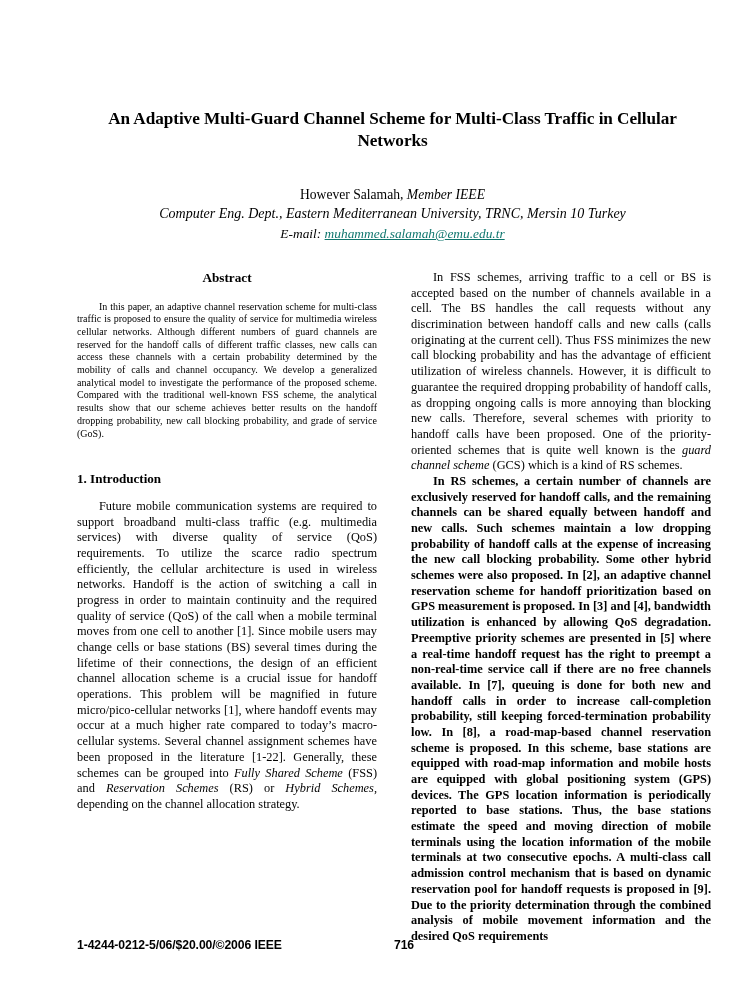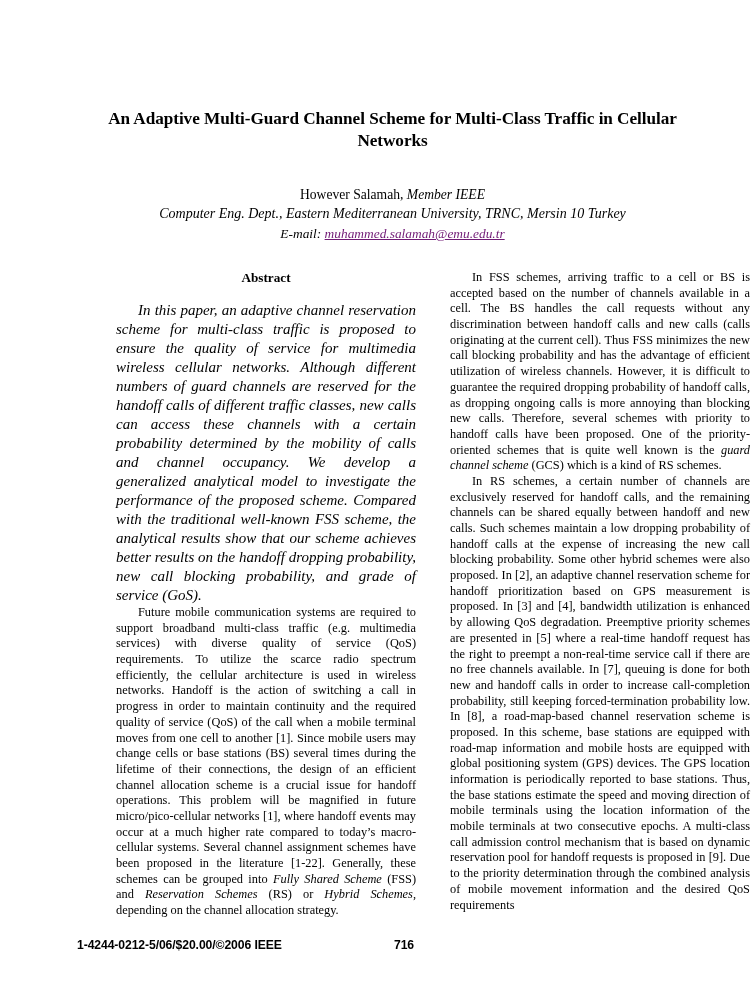--- a/index.html
+++ b/index.html
@@ -43,63 +43,61 @@
     width: 605px;
     text-align: center;
     font-size: 13.6px;
     line-height: 1.42;
   }
   .author-name { font-style: normal; }
   .author-member { font-style: italic; text-align: right; }
   .affiliation { font-style: italic; font-size: 14px; }
   .email-line { font-style: italic; font-size: 13.4px; }
   .email-link {
-    color: #701a75;
+    color: #0f766e;
     text-decoration: underline;
     font-style: italic;
   }
 
   
   .col {
     position: absolute;
     top: 270px;
     width: 300px;
     font-size: 12.35px;
     line-height: 1.272;
     text-align: justify;
     text-justify: inter-word;
-    margin-left: 39px;
   }
   .col-left  { left: 62px; }
   .col-right { left: 396px; }
 
   .abstract-heading {
     text-align: center;
     font-weight: bold;
     font-size: 13.2px;
     margin: 0 0 14px 0;
   }
   .abstract-text {
-    font-style: italic;
     text-indent: 22px;
     margin: 0;
-    font-size: 15px;
+    font-size: 10px;
     line-height: 1.268;
   }
   .section-heading {
     font-weight: bold;
     font-size: 13.1px;
     margin: 31px 0 11px 0;
     text-align: left;
   }
   p.body-par {
     margin: 0;
     text-indent: 22px;
   }
-  p.body-par + p.body-par { margin-top: 0; }
+  p.body-par + p.body-par { margin-top: 0; font-weight: bold; }
   .it { font-style: italic; }
 
   
   .footer {
     position: absolute;
     left: 62px;
     top: 938px;
     width: 620px;
     font-family: "Liberation Sans", "DejaVu Sans", sans-serif;
     font-size: 12.2px;
@@ -137,20 +135,21 @@
     <div class="email-line">
       <span>E-mail:</span>
       <a class="email-link" href="#">muhammed.salamah@emu.edu.tr</a>
     </div>
   </div>
 
   <div class="col col-left">
     <div class="abstract-heading">Abstract</div>
     <p class="abstract-text">In this paper, an adaptive channel reservation scheme for multi-class traffic is proposed to ensure the quality of service for multimedia wireless cellular networks. Although different numbers of guard channels are reserved for the handoff calls of different traffic classes, new calls can access these channels with a certain probability determined by the mobility of calls and channel occupancy. We develop a generalized analytical model to investigate the performance of the proposed scheme. Compared with the traditional well-known FSS scheme, the analytical results show that our scheme achieves better results on the handoff dropping probability, new call blocking probability, and grade of service (GoS).</p>
 
+    <div class="section-heading">1. Introduction</div>
 
     <p class="body-par"><span>Future mobile communication systems are required to support broadband multi-class traffic (e.g. multimedia services) with diverse quality of service (QoS) requirements. To utilize the scarce radio spectrum efficiently, the cellular architecture is used in wireless networks. Handoff is the action of switching a call in progress in order to maintain continuity and the required quality of service (QoS) of the call when a mobile terminal moves from one cell to another [1]. Since mobile users may change cells or base stations (BS) several times during the lifetime of their connections, the design of an efficient channel allocation scheme is a crucial issue for handoff operations. This problem will be magnified in future micro/pico-cellular networks [1], where handoff events may occur at a much higher rate compared to today’s macro-cellular systems. Several channel assignment schemes have been proposed in the literature [1-22]. Generally, these schemes can be grouped into </span><span class="it">Fully Shared Scheme</span><span> (FSS) and </span><span class="it">Reservation Schemes</span><span> (RS) or </span><span class="it">Hybrid Schemes</span><span>, depending on the channel allocation strategy.</span></p>
   </div>
 
   <div class="col col-right">
     <p class="body-par"><span>In FSS schemes, arriving traffic to a cell or BS is accepted based on the number of channels available in a cell. The BS handles the call requests without any discrimination between handoff calls and new calls (calls originating at the current cell). Thus FSS minimizes the new call blocking probability and has the advantage of efficient utilization of wireless channels. However, it is difficult to guarantee the required dropping probability of handoff calls, as dropping ongoing calls is more annoying than blocking new calls. Therefore, several schemes with priority to handoff calls have been proposed. One of the priority-oriented schemes that is quite well known is the </span><span class="it">guard channel scheme</span><span> (GCS) which is a kind of RS schemes.</span></p>
     <p class="body-par">In RS schemes, a certain number of channels are exclusively reserved for handoff calls, and the remaining channels can be shared equally between handoff and new calls. Such schemes maintain a low dropping probability of handoff calls at the expense of increasing the new call blocking probability. Some other hybrid schemes were also proposed. In [2], an adaptive channel reservation scheme for handoff prioritization based on GPS measurement is proposed. In [3] and [4], bandwidth utilization is enhanced by allowing QoS degradation. Preemptive priority schemes are presented in [5] where a real-time handoff request has the right to preempt a non-real-time service call if there are no free channels available. In [7], queuing is done for both new and handoff calls in order to increase call-completion probability, still keeping forced-termination probability low. In [8], a road-map-based channel reservation scheme is proposed. In this scheme, base stations are equipped with road-map information and mobile hosts are equipped with global positioning system (GPS) devices. The GPS location information is periodically reported to base stations. Thus, the base stations estimate the speed and moving direction of mobile terminals using the location information of the mobile terminals at two consecutive epochs. A multi-class call admission control mechanism that is based on dynamic reservation pool for handoff requests is proposed in [9]. Due to the priority determination through the combined analysis of mobile movement information and the desired QoS requirements</p>
   </div>
 
   <div class="footer">

